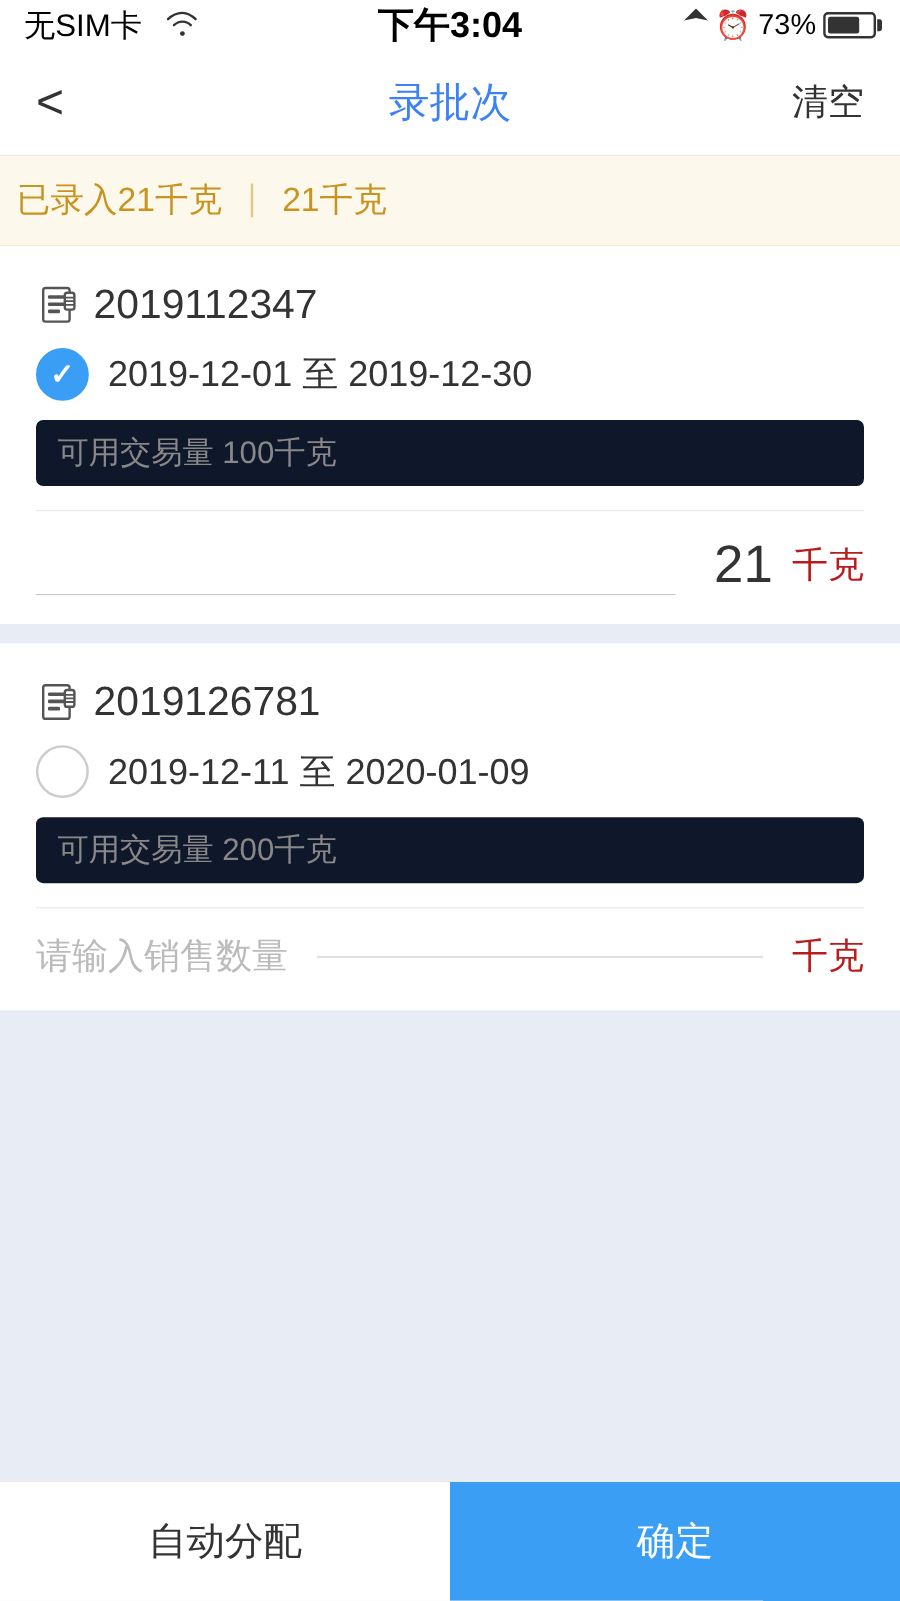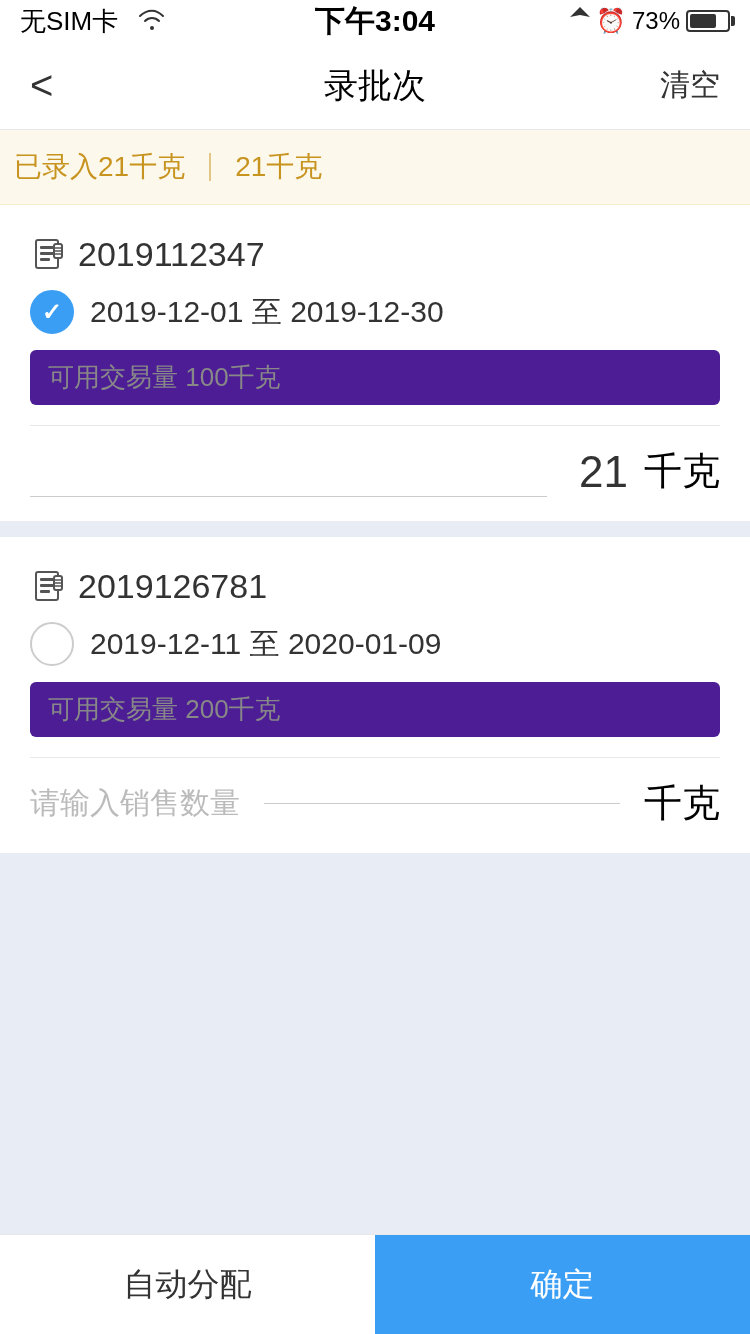--- a/index.html
+++ b/index.html
@@ -86,21 +86,21 @@
       font-size: 40px;
       color: #333;
       cursor: pointer;
     }
     .nav-title {
       position: absolute;
       left: 50%;
       transform: translateX(-50%);
       font-size: 34px;
       font-weight: 500;
-      color: #000000;
+      color: #3b82f6;
     }
     .nav-action {
       font-size: 30px;
       color: #333;
     }
 
     
     .summary-banner {
       background: #fdf8ec;
       padding: 18px 14px;
@@ -173,43 +173,43 @@
       content: '✓';
       color: #fff;
       font-size: 24px;
       font-weight: bold;
     }
     .date-range {
       font-size: 30px;
       color: #333;
     }
     .available-badge {
-      background: #4c1d95;
+      background: #0f172a;
       border-radius: 6px;
       padding: 10px 18px;
       font-size: 26px;
       color: #888;
       margin: 0 0 20px 0;
     }
     .quantity-row {
       display: flex;
       align-items: center;
       justify-content: flex-end;
       padding: 20px 0 24px 0;
       gap: 16px;
       border-top: 1px solid #e8e8e8;
     }
     .quantity-value {
       font-size: 44px;
       color: #333;
       font-weight: 400;
     }
     .quantity-unit {
-      font-size: 38px;
-      color: #000000;
+      font-size: 30px;
+      color: #b91c1c;
     }
     .divider-line {
       width: 200px;
       height: 1px;
       background: #ccc;
       align-self: flex-end;
       margin-right: 0;
       flex: 1;
       margin-right: 16px;
     }

